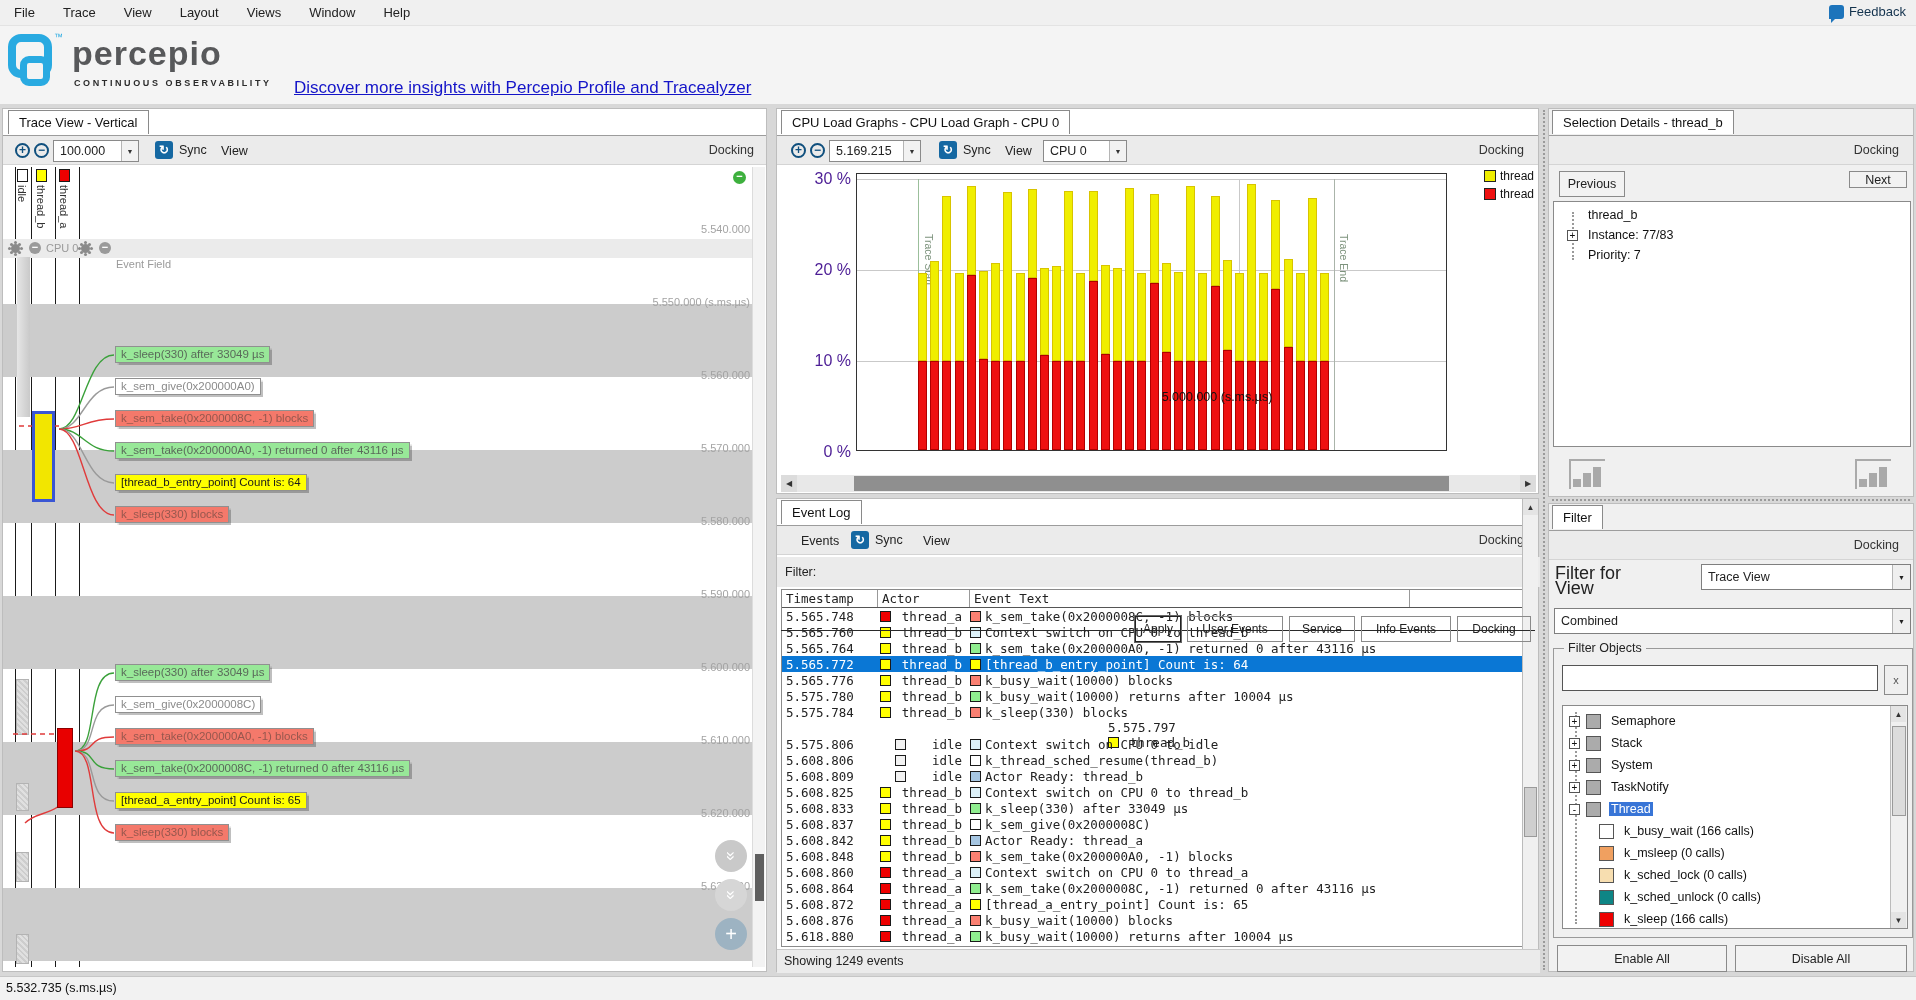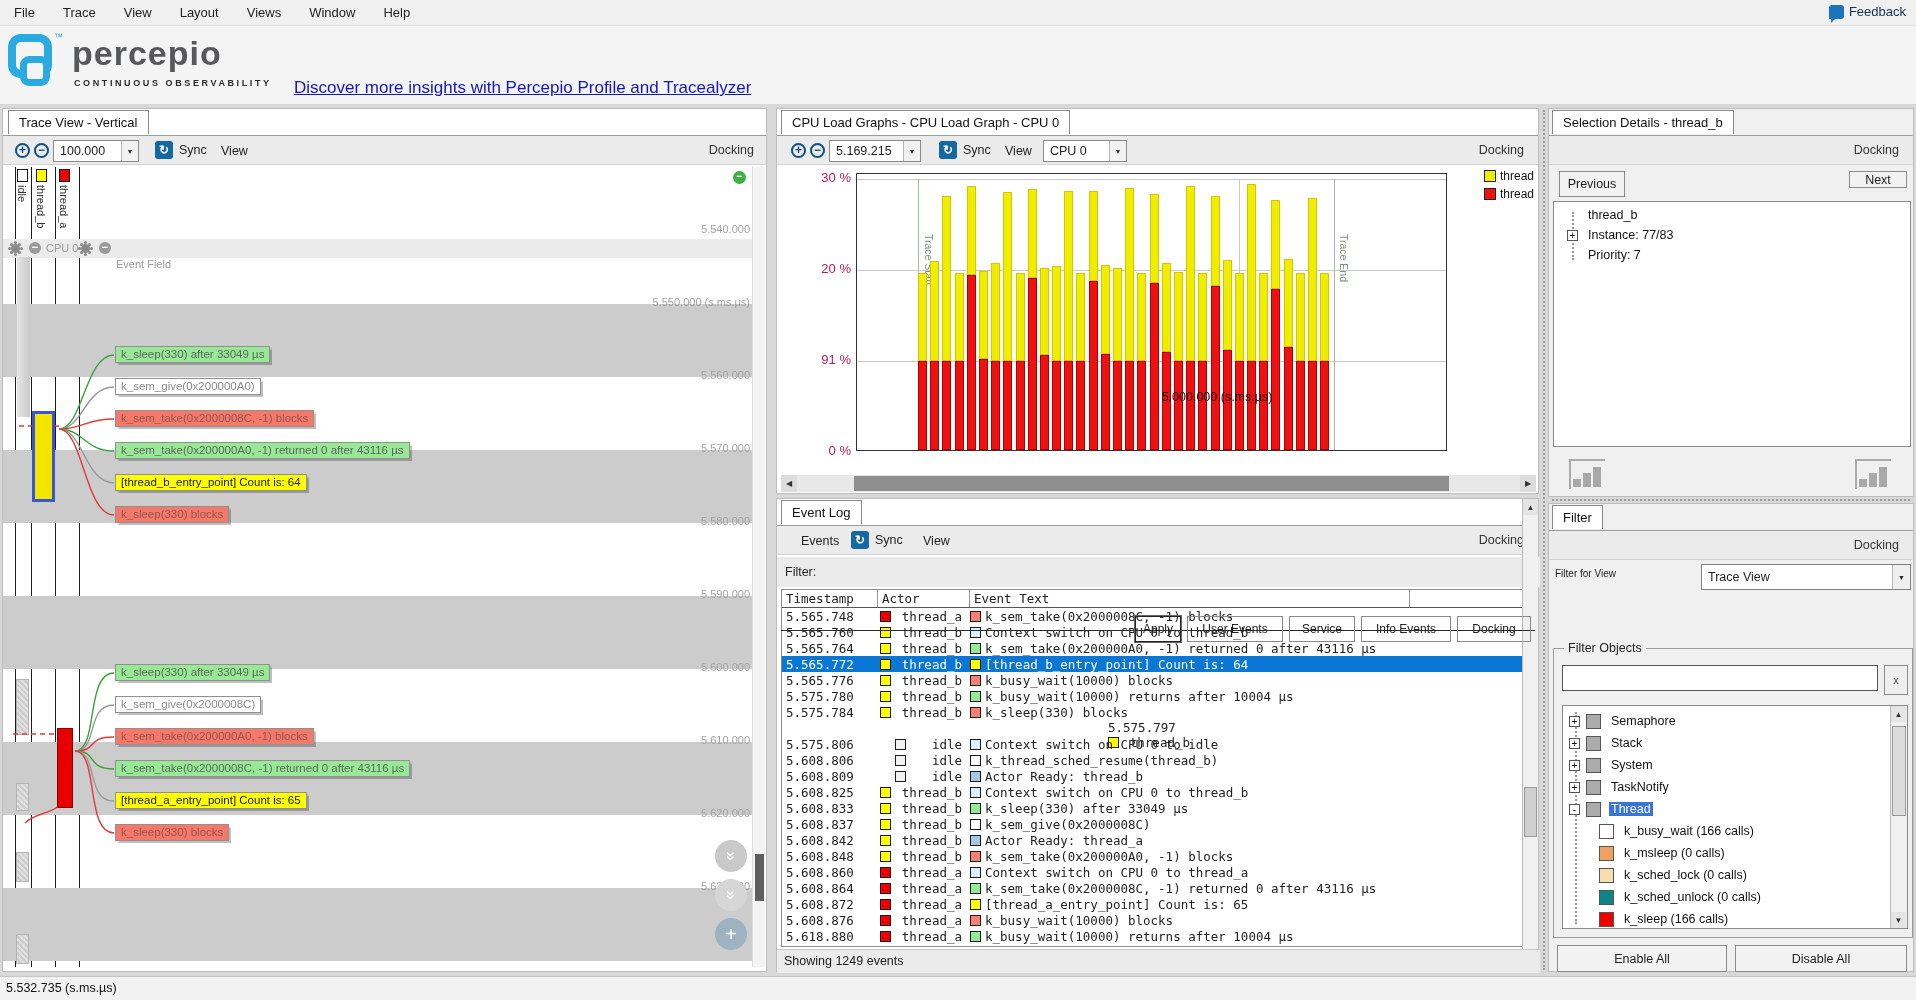--- a/index.html
+++ b/index.html
@@ -55,21 +55,21 @@
   #trace-svg{position:absolute;left:0;top:0;width:765px;height:864px;z-index:3;pointer-events:none;}
   .float-circ{position:absolute;width:32px;height:32px;border-radius:50%;display:flex;align-items:center;justify-content:center;color:#fff;z-index:5;}
   #trace-vscroll{position:absolute;right:1px;top:58px;width:13px;bottom:4px;background:#f3f3f3;border-left:1px solid #dcdcdc;}
   #trace-vthumb{position:absolute;left:2px;top:687px;width:9px;height:47px;background:#5f5f5f;}
   .greenminus{position:absolute;width:13px;height:13px;border-radius:50%;background:#3db03d;color:#fff;font-size:11px;line-height:11px;text-align:center;font-weight:bold;z-index:6;}
   
   #cpu-panel{left:776px;top:108px;width:763px;height:386px;}
   #cpu-plot{position:absolute;left:79px;top:64px;width:591px;height:278px;border:1px solid #333;background:#fff;}
   .hgrid{position:absolute;left:0;width:100%;height:1px;background:#c9c9c9;}
   .vgrid{position:absolute;top:5px;bottom:0;width:1px;background:#c9c9c9;}
-  .ytick{position:absolute;left:34px;width:40px;text-align:right;font-size:13px;color:#be185d;}
+  .ytick{position:absolute;left:34px;width:40px;text-align:right;font-size:16px;color:#4c1d95;}
   #cpu-bars{position:absolute;left:61px;bottom:0px;display:flex;align-items:flex-end;gap:3.2px;}
   .bar{width:9px;display:flex;flex-direction:column;justify-content:flex-end;}
   .bar .yel{background:#f0ee00;border:0.5px solid #d8c400;}
   .bar .red{background:#ee1111;border:0.5px solid #b00000;}
   .vtext{position:absolute;writing-mode:vertical-rl;font-size:10.5px;color:#7d937d;}
   #cpu-xlabel{position:absolute;left:335px;top:281px;width:210px;text-align:center;font-size:12.5px;color:#111;}
   .legend-item{position:absolute;display:flex;align-items:center;gap:4px;font-size:12px;color:#111;}
   .legend-box{width:12px;height:12px;border:1px solid #222;}
   .hscroll{position:absolute;left:4px;top:366px;width:755px;height:17px;background:#e8e8e8;}
   .hs-arrow{position:absolute;top:0;width:16px;height:17px;background:#dcdcdc;font-size:8px;display:flex;align-items:center;justify-content:center;color:#333;}
@@ -280,21 +280,21 @@
     <span class="tblbl" style="left:228px;top:8px;">View</span>
     <span class="combo" style="left:266px;top:4px;width:84px;">
       <span class="val">CPU 0</span>
         <span class="arrow">▼</span>
     </span>
     <span class="docking" style="right:14px;">Docking</span>
   </div>
   <div id="cpu-yticks">
       <div class="ytick" style="top: 61px;">30 %</div>
       <div class="ytick" style="top: 152px;">20 %</div>
-      <div class="ytick" style="top: 243px;">91 %</div>
+      <div class="ytick" style="top: 243px;">10 %</div>
       <div class="ytick" style="top: 334px;">0 %</div>
     </div>
   <div id="cpu-plot">
     <div class="hgrid" style="top:5px;"></div>
       <div class="hgrid" style="top:96px;"></div>
       <div class="hgrid" style="top:187px;"></div>
     <div class="vgrid" style="left:382px;"></div>
     <div class="vgrid" style="left:61px;background:#9bbf9b;"></div>
     <div class="vgrid" style="left:477px;background:#aab4aa;"></div>
     <span class="vtext" style="left:66px;top:60px;">Trace Start</span>
@@ -753,23 +753,27 @@
     </div>
 </div>
 
 <div class="tab" style="left:1552px;top:505px;">
     <span>Filter</span>
   </div>
 <div id="flt-panel" class="panel">
   <div class="toolbar">
     <span class="docking" style="right:14px;">Docking</span>
   </div>
-  <div class="abs" style="left:6px;top:62px;width:70px;font-size:10px;line-height:15px;">Filter for View</div>
+  <div class="abs" style="left:6px;top:62px;width:70px;font-size:18px;line-height:15px;">Filter for View</div>
   <div class="ddown" style="left:152px;top:60px;width:210px;">
     <span class="val">Trace View</span>
+      <span class="arrow">▼</span>
+  </div>
+  <div class="ddown" style="left:5px;top:104px;width:357px;">
+    <span class="val">Combined</span>
       <span class="arrow">▼</span>
   </div>
   <div id="flt-group">
     <span id="flt-group-label">Filter Objects</span>
     <input id="flt-search" value="" style="">
     <div id="flt-clear">x</div>
     <div id="flt-tree">
       <div class="vdots" style="left:12px;top:6px;height:212px;"></div>
       <div id="flt-tree-items">
           <div class="ft-row" style="top: 4px;">

